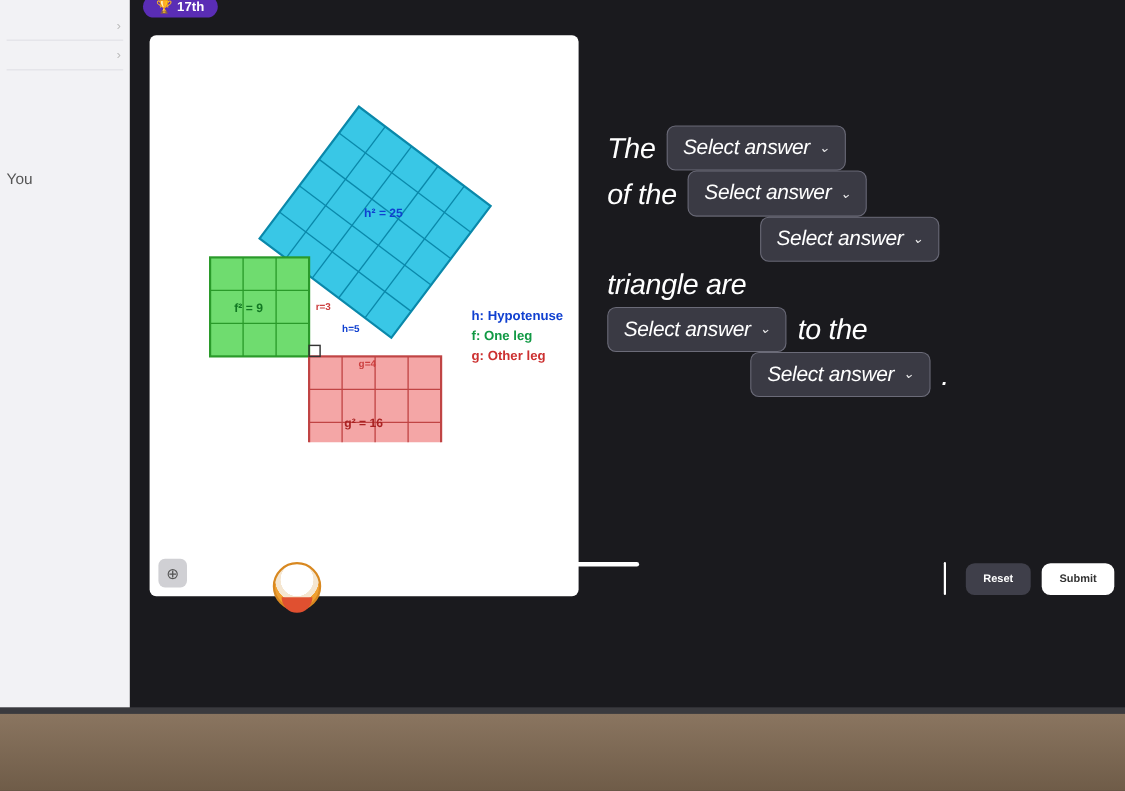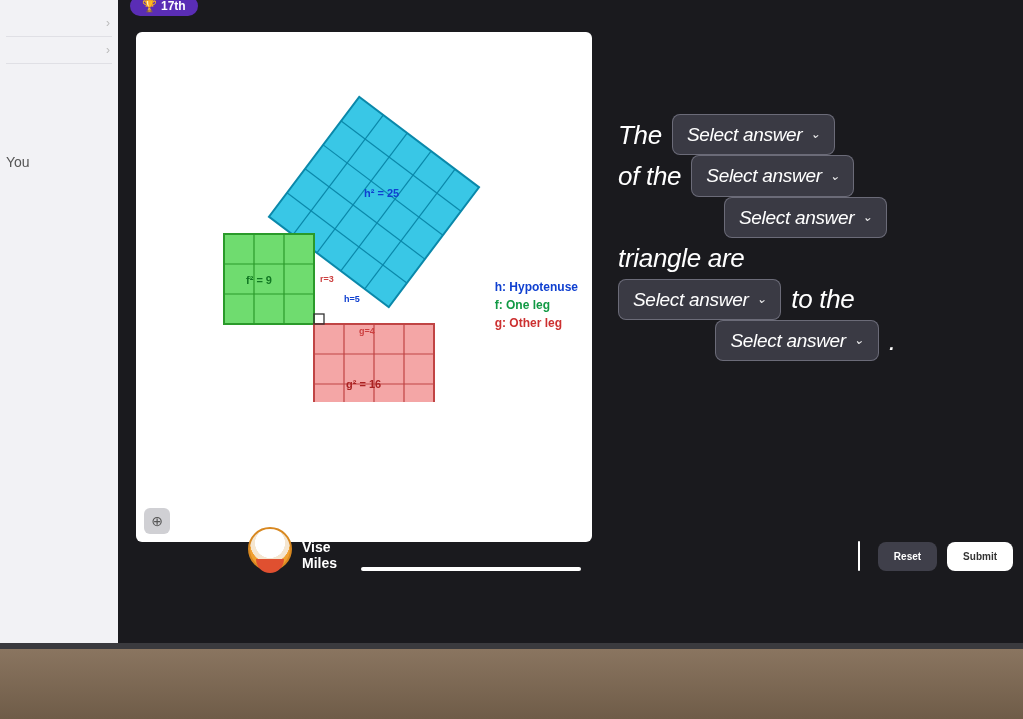--- a/index.html
+++ b/index.html
@@ -63,21 +63,21 @@
     display: flex;
     align-items: center;
     gap: 4px;
   }
   .content-row {
     flex: 1;
     display: flex;
     padding-top: 24px;
   }
   .diagram-card {
-    width: 456px;
+    width: 390px;
     margin: 8px 0 0 18px;
     background: #fff;
     border-radius: 6px;
     position: relative;
     padding: 50px 10px 40px 10px;
     height: 510px;
   }
   .zoom-btn {
     position: absolute;
     left: 8px; bottom: 8px;
@@ -148,21 +148,21 @@
     cursor: pointer;
     white-space: nowrap;
   }
   .sel .chev-d { font-size: 12px; opacity: 0.9; }
   .footer {
     position: absolute;
     left: 130px;
     right: 10px;
     bottom: 78px;
     display: flex;
-    align-items: flex-end;
+    align-items: flex-start;
     gap: 10px;
     height: 60px;
   }
   .avatar {
     width: 44px; height: 44px;
     border-radius: 50%;
     background: radial-gradient(circle at 50% 35%, #fff 0 45%, #f5e6d0 46% 60%, #f0a030 61% 100%);
     position: relative;
     border: 2px solid #d88820;
   }

